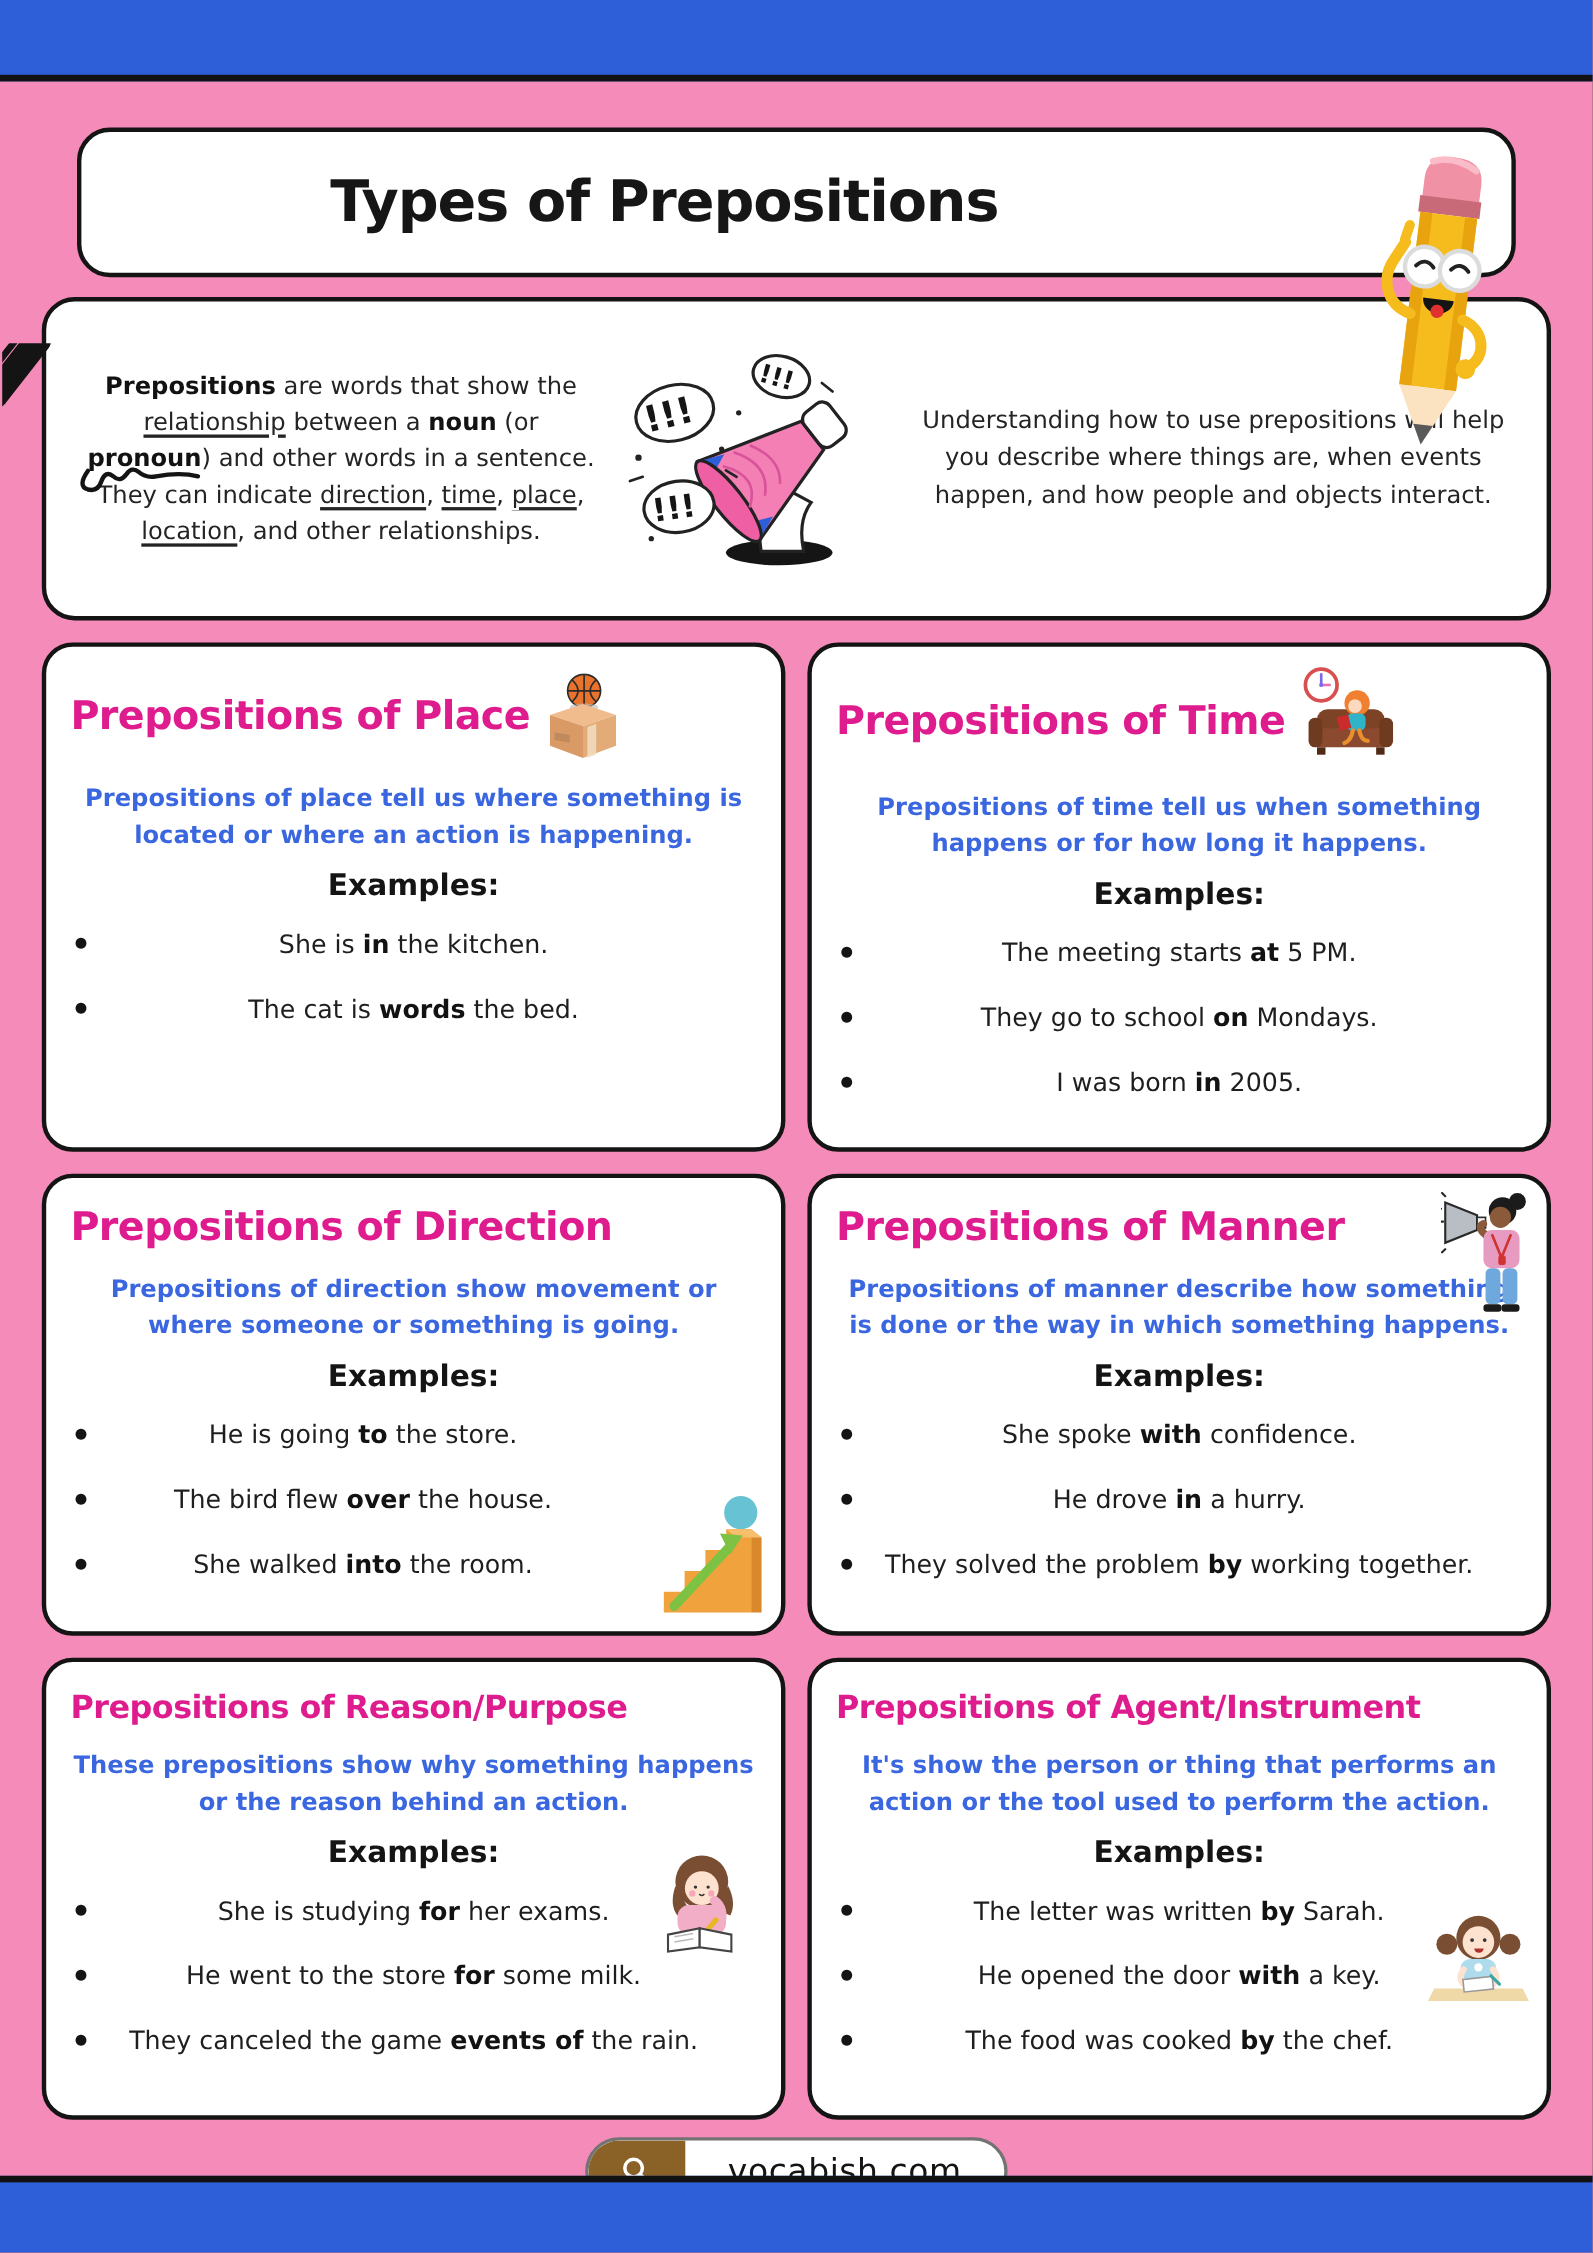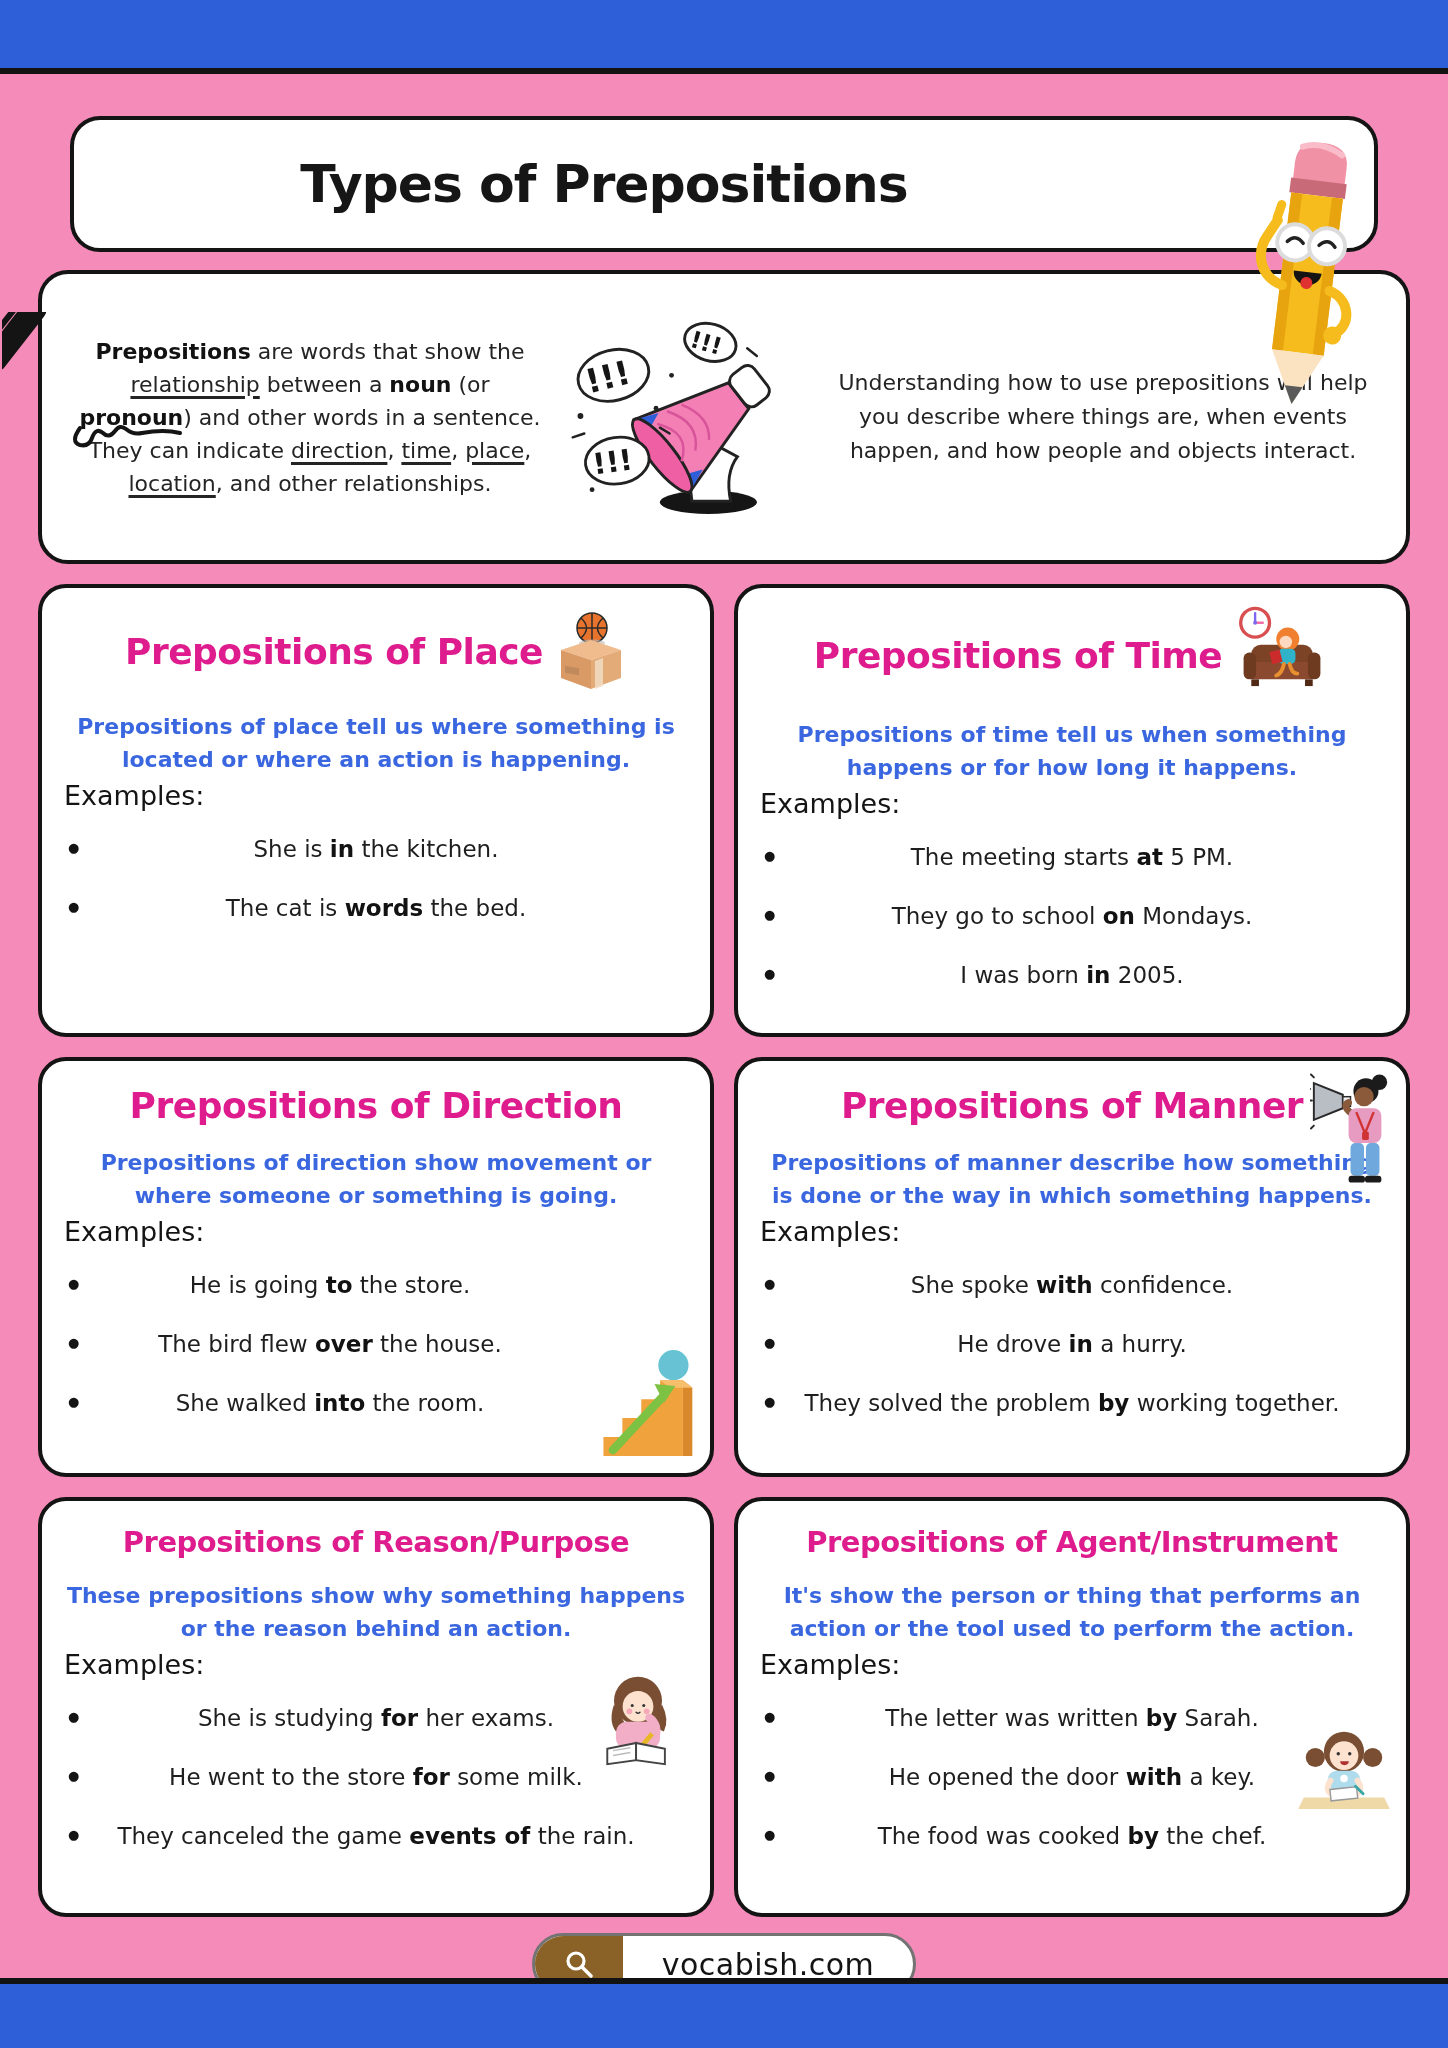--- a/index.html
+++ b/index.html
@@ -44,25 +44,25 @@
   .intro-megaphone{flex:none;width:252px;}
   .b{font-weight:bold;color:#121212;}
   .u{text-decoration:underline;text-decoration-thickness:2.5px;text-underline-offset:4px;}
 
   
   .grid{display:grid;grid-template-columns:1fr 1fr;gap:20px;margin-top:20px;}
   .card{
     background:#fff;border:4px solid #141414;border-radius:28px;
     min-height:420px;padding:24px 22px 14px;position:relative;box-sizing:border-box;
   }
-  .card-head{display:flex;align-items:center;justify-content:center;gap:12px;}
+  .card-head{display:flex;align-items:center;justify-content:flex-start;gap:12px;}
   .card-title{margin:0;color:#de1c8d;font-size:36px;font-weight:800;letter-spacing:-0.5px;text-align:center;white-space:nowrap;}
   .card--long .card-title{font-size:29px;}
   .card-desc{color:#3a67e0;font-weight:bold;font-size:22px;line-height:1.5;text-align:center;margin:20px 0 0;}
-  .examples-label{margin:4px 0 0;font-size:27px;font-weight:400;color:#141414;text-align:left;}
+  .examples-label{margin:14px 0 0;font-size:27px;font-weight:700;color:#141414;text-align:center;}
   ul.examples{list-style:none;margin:24px 0 0;padding:0 4px;}
   ul.examples li{position:relative;text-align:center;font-size:23px;color:#1e1e1e;margin-bottom:30px;padding:0 14px;line-height:1.25;}
   ul.examples li::before{content:"●";position:absolute;left:0;top:5px;font-size:13px;color:#141414;}
 
   .icon-corner-br{position:absolute;right:12px;bottom:12px;}
   .icon-corner-tr{position:absolute;top:12px;right:14px;}
   .icon-mid-right{position:absolute;right:24px;top:168px;}
   .icon-low-right{position:absolute;right:14px;top:224px;}
 
   

